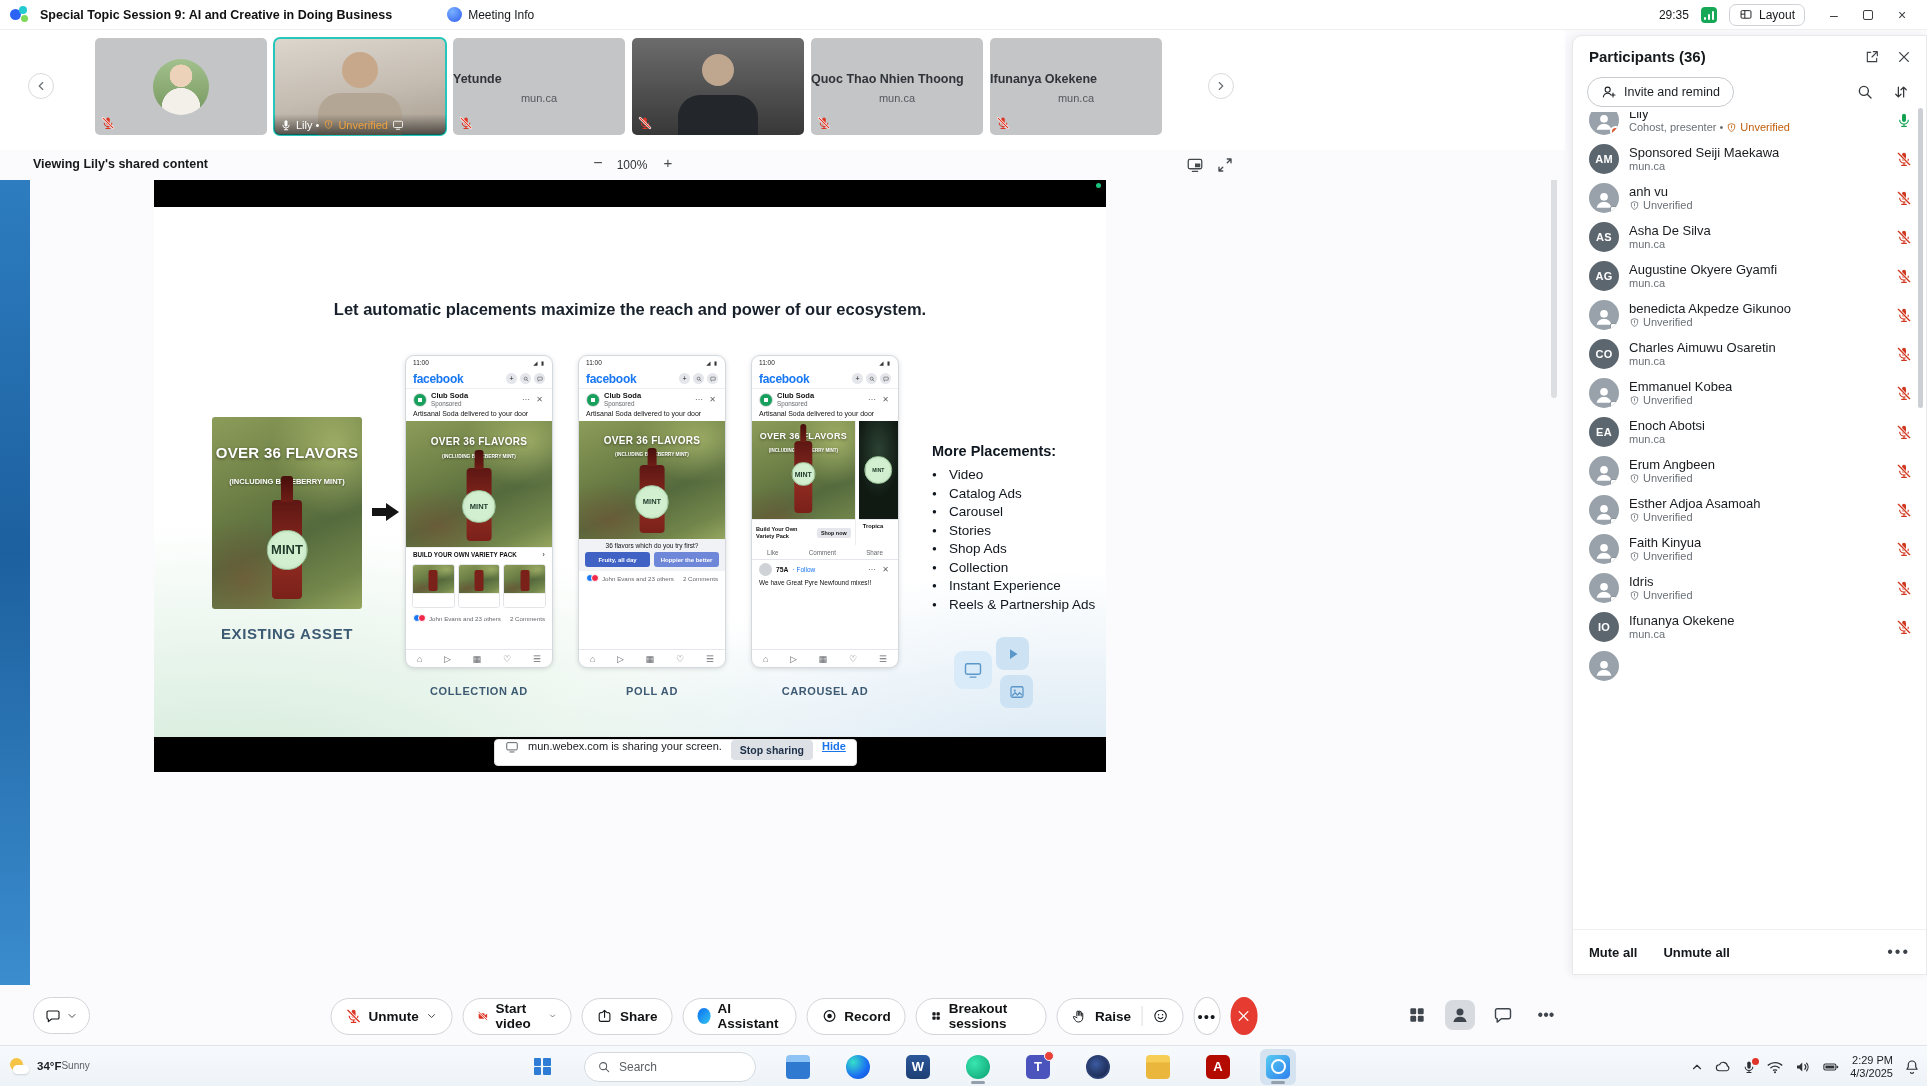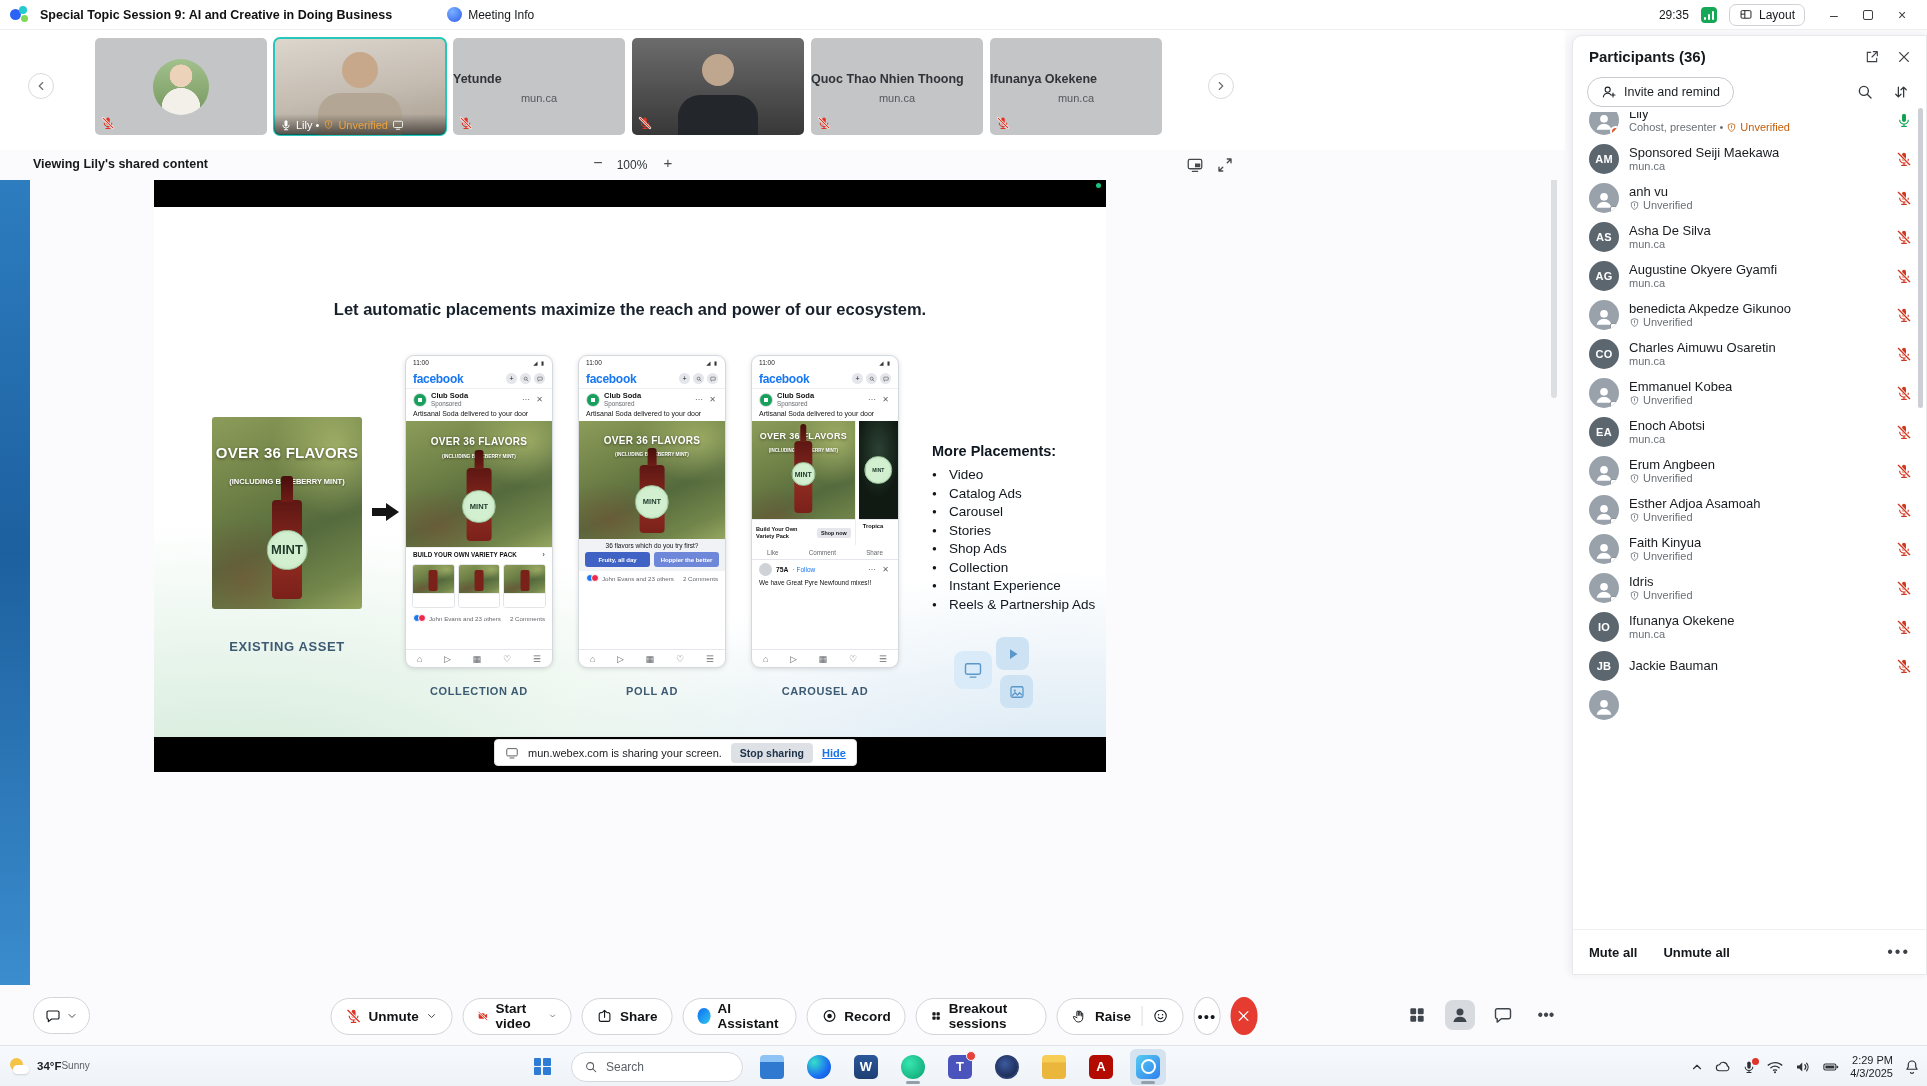--- a/index.html
+++ b/index.html
@@ -80,21 +80,21 @@
 .bot{position:absolute;left:50%;bottom:5%;width:17%;height:58%;transform:translateX(-50%);background:linear-gradient(180deg,#5e1713,#8e2a20 60%,#7a211a);border-radius:4px}
 .bot:before{content:"";position:absolute;top:-24%;left:31%;width:38%;height:26%;background:linear-gradient(#470f0c,#6f1d16);border-radius:3px 3px 0 0}
 .mintlbl{position:absolute;left:50%;top:30%;transform:translateX(-50%);width:135%;aspect-ratio:1/1;background:radial-gradient(#d2efd0 58%,#b2d9b0);border-radius:50%;display:grid;place-items:center;font-weight:700;color:#1d3a2a;border:1px solid #9cc39a}
 .pr-t1{position:absolute;top:12%;width:100%;text-align:center;color:#fff;font-weight:700;text-shadow:0 1px 3px rgba(0,0,0,.5);letter-spacing:.3px}
 .pr-t2{position:absolute;top:26%;width:100%;text-align:center;color:#fff;font-weight:700;text-shadow:0 1px 2px rgba(0,0,0,.5)}
 .asset{position:absolute;left:58px;top:210px;width:150px;height:192px;border-radius:3px;overflow:hidden}
 .asset .pr-t1{font-size:15px;top:14%}
 .asset .pr-t2{font-size:7.5px;top:31%}
 .asset .mintlbl{font-size:13px}
 .asset .bot{width:20%;height:52%}
-.s-cap{position:absolute;left:58px;top:432px;width:150px;text-align:center;font-size:13px;font-weight:700;letter-spacing:.6px;color:#3d5a73}
+.s-cap{position:absolute;left:58px;top:418px;width:150px;text-align:center;font-size:15px;font-weight:700;letter-spacing:.6px;color:#3d5a73}
 .arrow{position:absolute;left:218px;top:296px;width:28px;height:18px}
 .arrow .bar{position:absolute;left:0;top:5px;width:15px;height:8px;background:#141414}
 .arrow .head{position:absolute;left:14px;top:0;width:0;height:0;border-top:9px solid transparent;border-bottom:9px solid transparent;border-left:13px solid #141414}
 
 .phone{position:absolute;top:148px;width:148px;height:313px;background:#fff;border:1px solid #d4d9de;border-radius:9px;overflow:hidden;box-shadow:0 1px 5px rgba(0,0,0,.13)}
 .ph-status{height:13px;display:flex;justify-content:space-between;align-items:center;padding:0 7px;font-size:6.5px;color:#1b1b1b}
 .st-ic{font-size:5.5px;letter-spacing:1px;color:#333}
 .ph-fb{height:20px;display:flex;align-items:center;padding:0 7px;border-bottom:1px solid #eef0f2}
 .fbw{color:#1877f2;font-weight:700;font-size:12px;letter-spacing:-.3px}
 .fbcirc{margin-left:auto;display:flex;gap:3px}
@@ -159,21 +159,21 @@
 .more li{position:relative;font-size:13.5px;color:#10161d;line-height:18.5px;padding-left:17px}
 .more li:before{content:"●";position:absolute;left:0;top:0;font-size:8px;line-height:18.5px;color:#10161d}
 
 .deco{position:absolute;left:800px;top:430px;width:90px;height:80px}
 .deco span{position:absolute;display:grid;place-items:center;color:#5b97c9}
 .d-back{left:0;top:14px;width:38px;height:38px;border-radius:9px;background:#d9ebf8}
 .d-play{left:42px;top:0;width:33px;height:33px;border-radius:8px;background:#cde3f4}
 .d-img{left:46px;top:38px;width:33px;height:33px;border-radius:8px;background:#cde3f4}
 
 
-.banner{position:absolute;left:494px;top:739px;height:27px;background:#fff;border:1px solid #e0e0e0;border-radius:4px;box-shadow:0 1px 4px rgba(0,0,0,.35);display:flex;align-items:center;gap:9px;padding:0 10px;z-index:6}
+.banner{position:absolute;left:494px;top:739px;height:27px;background:#fff;border:1px solid #e0e0e0;border-radius:4px;box-shadow:0 1px 4px rgba(0,0,0,.35);display:flex;align-items:flex-start;gap:9px;padding:0 10px;z-index:6}
 .banner .txt{font-size:11px;color:#202124}
 .stopbtn{background:#dde1e6;border-radius:4px;padding:4px 9px;font-size:10.5px;font-weight:700;color:#20324a}
 .hidelink{font-size:11px;color:#1a73e8;text-decoration:underline;font-weight:600}
 .bn-ic{color:#5f6368}
 
 
 .mscroll{position:absolute;left:1551px;top:88px;width:6px;height:310px;background:#dcdee1;border-radius:3px;z-index:4}
 .pscroll{position:absolute;right:3px;top:72px;width:5px;height:300px;background:#ccd0d4;border-radius:3px}
 
 
@@ -224,21 +224,21 @@
 
 
 .taskbar{position:absolute;left:0;bottom:0;width:1927px;height:41px;background:linear-gradient(#f7fafd,#eef3f8);border-top:1px solid #e1e5ea;z-index:50}
 .wx{position:absolute;left:8px;top:0;height:41px;display:flex;align-items:center;gap:7px}
 .sun{position:relative;width:22px;height:20px}
 .sun:before{content:"";position:absolute;left:2px;top:1px;width:13px;height:13px;border-radius:50%;background:#f6c445}
 .sun:after{content:"";position:absolute;left:5px;top:8px;width:16px;height:9px;border-radius:6px;background:#fff;box-shadow:0 1px 2px rgba(0,0,0,.15)}
 .wxt{display:flex;line-height:1.1}
 .wxt b{font-size:11.5px;color:#1c1f22}
 .wxt span{font-size:10px;color:#5c6166}
-.tbc{position:absolute;left:524px;top:0;height:41px;display:flex;align-items:center;gap:11px}
+.tbc{position:absolute;left:524px;top:0;height:41px;display:flex;align-items:center;gap:24px}
 .tstart{width:36px;height:36px;display:grid;place-items:center;border-radius:6px}
 .winlogo{width:17px;height:17px;display:grid;grid-template-columns:1fr 1fr;gap:1.5px}
 .winlogo i{background:#2e7cd6;border-radius:1px}
 .tsearch{width:172px;height:30px;border-radius:15px;background:#fff;border:1px solid #d4d9de;display:flex;align-items:center;gap:8px;padding:0 12px;font-size:12px;color:#5b6066}
 .tapp{width:36px;height:36px;border-radius:6px;display:grid;place-items:center;position:relative}
 .tapp.activeapp{background:#d5e3f0}
 .dotline{position:absolute;bottom:1px;left:50%;transform:translateX(-50%);width:14px;height:3px;border-radius:2px;background:#93a0ac}
 .ticon{width:24px;height:24px;border-radius:5px;display:grid;place-items:center;color:#fff;font-size:13px;font-weight:700}
 .i-exp{background:linear-gradient(#8ec4f5 28%,#2f7ad0 30%);border-radius:4px}
 .i-edge{border-radius:50%;background:radial-gradient(circle at 30% 30%,#35e0c8,#1b6ef3 60%,#0a50c0)}
@@ -1090,31 +1090,20 @@
               <span>mun.ca</span>
             </span>
           </span>
         <span class="rmic">
             <svg class="ic">
               <use href="#s-micoff"></use>
             </svg>
           </span>
       </div>
       <div class="prow">
-        <span class="av init">JB</span>
-        <span class="pmeta">
-            <span class="pname">Jackie Bauman</span>
-          </span>
-        <span class="rmic">
-            <svg class="ic">
-              <use href="#s-micoff"></use>
-            </svg>
-          </span>
-      </div>
-      <div class="prow">
         <span class="av gen">
             <svg>
               <use href="#s-person"></use>
             </svg>
           </span>
       </div>
     </div>
 
     <div class="pscroll"></div>
 

